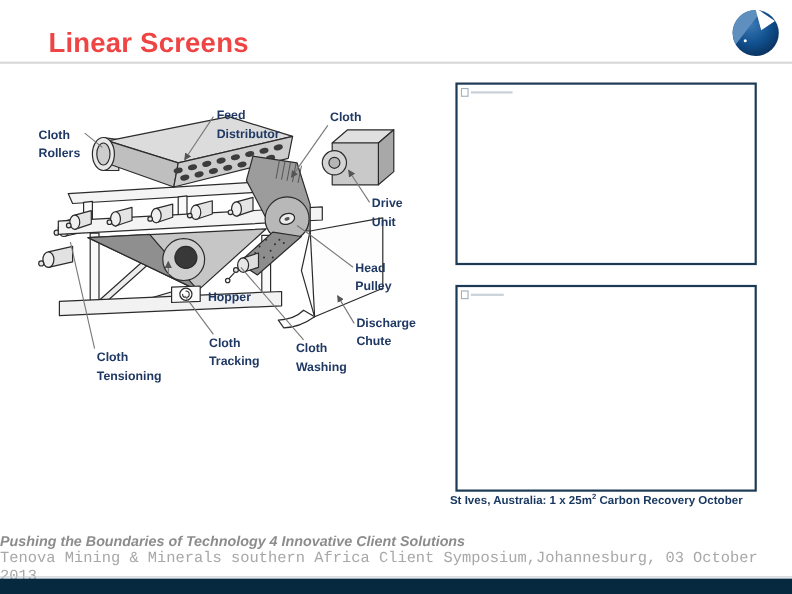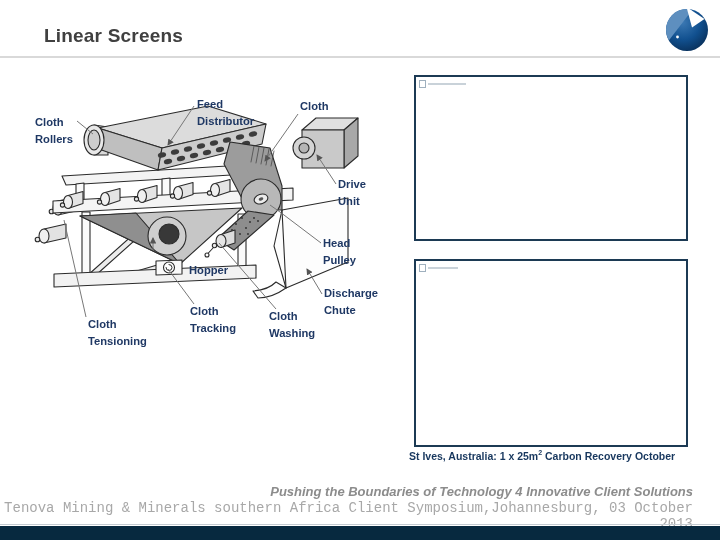--- a/index.html
+++ b/index.html
@@ -1,39 +1,39 @@
 <!DOCTYPE html>
 <html><head>
 <meta charset="utf-8">
 <style>
   html,body{margin:0;padding:0;background:#fff;}
   #slide{position:relative;width:720px;height:540px;background:#ffffff;overflow:hidden;
          font-family:"Liberation Sans",sans-serif;}
   
-  .title{position:absolute;left:44px;top:25px;font-size:19px;font-weight:bold;
-         color:#404040;letter-spacing:.2px;}
+  .title{position:absolute;left:44px;top:25px;font-size:25px;font-weight:bold;
+         color:#ef4444;letter-spacing:.2px;}
   .title-rule{position:absolute;left:0;top:56px;width:720px;height:2px;background:#D9D9D9;}
   .logo{position:absolute;left:664px;top:8px;width:46px;height:46px;}
   
   .diagram{position:absolute;left:18px;top:88px;width:395px;height:275px;}
   .dlabel{font:bold 11.2px "Liberation Sans",sans-serif;fill:#1F3864;}
   
   .photo-box{position:absolute;left:414px;width:274px;background:#fff;
              border:2px solid #1C3A54;box-sizing:border-box;}
   .box1{top:75px;height:166px;}
   .box2{top:259px;height:188px;}
   .ph-note{position:absolute;left:3px;top:3px;display:flex;align-items:center;gap:2px;}
   .ph-icon{width:5px;height:6px;border:1px solid #9FB0BE;background:#fff;}
   .ph-smudge{height:2px;background:#C9D2D9;}
   
   .caption{position:absolute;left:409px;top:449px;font-size:10.5px;font-weight:bold;
            color:#17375E;white-space:nowrap;}
   .caption sup{font-size:7px;}
   
-  .footer{position:absolute;left:0;right:27px;top:484px;text-align:right;line-height:16px;}
+  .footer{position:absolute;left:0;right:27px;top:484px;line-height:16px;}
   .footer-l1{font-size:13px;font-weight:bold;font-style:italic;color:#8C8C8C;}
   .footer-l2{font-size:14px;color:#A8A8A8;font-family:Liberation Mono, monospace;}
   .bottom-line{position:absolute;left:0;top:524px;width:720px;height:1px;background:#C4CBD1;}
   .bottom-bar{position:absolute;left:0;top:526px;width:720px;height:14px;background:#07293F;}
 </style>
 </head>
 <body>
 
 <div id="slide">
 

